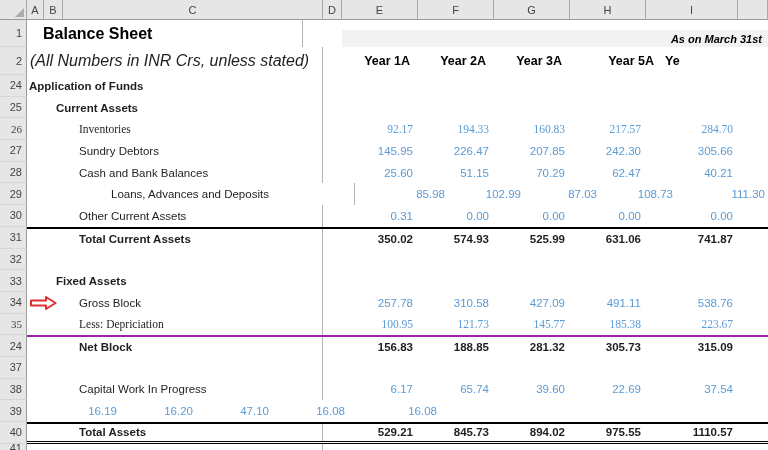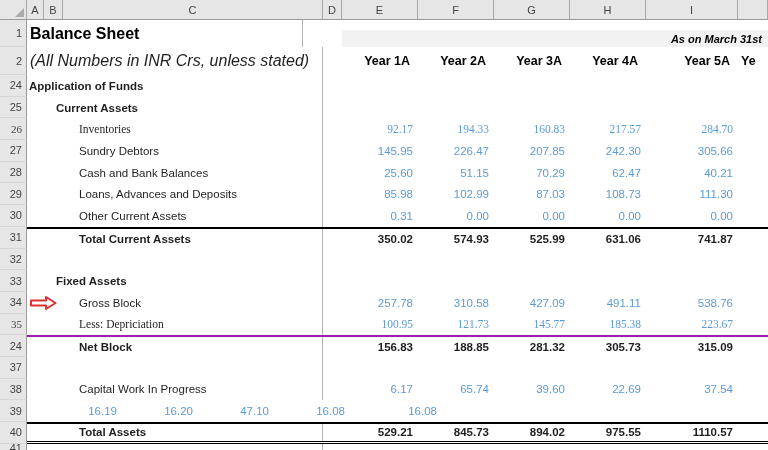--- a/index.html
+++ b/index.html
@@ -36,21 +36,21 @@
   .vcell{width:76px; flex:none; box-sizing:border-box; display:flex; align-items:center;
     justify-content:flex-end; padding-right:5px; font-size:11.5px; color:#1F1F1F;}
   .vcell.icol{width:92px;}
   .jcell{width:30px; flex:none; box-sizing:border-box; overflow:hidden;}
   .vcell.blue{color:var(--value-blue);}
   .row.bold .labelcell, .row.bold .vcell{font-weight:700;}
   .row.top-black .rowcontent{border-top:2px solid #000;}
   .row.top-gray  .rowcontent{border-top:2px solid #a21caf;}
   .row.dbl-bottom .rowcontent{border-bottom:3px double #000;}
   
-  .titlecell{width:276px; flex:none; box-sizing:border-box; padding-left:3px;
+  .titlecell{width:276px; flex:none; box-sizing:border-box; padding-left:16px;
     border-right:1px solid var(--grid-line);
     font-weight:700; font-size:16px; display:flex; align-items:center; color:#000;}
   .band{position:absolute; left:315px; right:0; top:10px; bottom:0;
     background:var(--band-bg); box-sizing:border-box;
     display:flex; align-items:center; justify-content:flex-end; padding-right:6px;
     font-weight:700; font-style:italic; font-size:11px; color:#000;}
   
   .subtitlecell{padding-left:3px; font-style:italic; font-size:16px; color:#1F1F1F;}
   .yearcell{font-weight:700; font-size:12.5px; color:#000; padding-right:8px;}
   .partialyear{display:flex; align-items:center; padding-left:3px;
@@ -94,21 +94,20 @@
     </div>
 
     <div class="row" style="height:28px">
       <div class="gutter">2</div>
       <div class="rowcontent">
         <div class="labelcell subtitlecell">(All Numbers in INR Crs, unless stated)</div>
         <div class="dspacer"></div>
         <div class="vcell yearcell">Year 1A</div>
         <div class="vcell yearcell">Year 2A</div>
         <div class="vcell yearcell">Year 3A</div>
-        <div class="vcell yearcell">Year 4A</div>
         <div class="vcell yearcell icol">Year 5A</div>
         <div class="jcell partialyear">Ye</div>
       </div>
     </div>
 
   <div class="row bold" style="height: 21.7px;">
         <div class="gutter">24</div>
         <div class="rowcontent">
           <div class="labelcell" style="padding-left: 2px;">Application of Funds</div>
           <div class="dspacer"></div>
@@ -165,21 +164,21 @@
           <div class="labelcell" style="padding-left: 52px;">Cash and Bank Balances</div>
           <div class="dspacer"></div>
           <div class="vcell blue">25.60</div>
           <div class="vcell blue">51.15</div>
           <div class="vcell blue">70.29</div>
           <div class="vcell blue">62.47</div>
           <div class="vcell icol blue">40.21</div>
           <div class="jcell"></div>
         </div>
       </div>
-      <div class="row" style="height: 21.7px;">
+      <div class="row" style="height: 21.7px; gap: 32px;">
         <div class="gutter">29</div>
         <div class="rowcontent">
           <div class="labelcell" style="padding-left: 52px;">Loans, Advances and Deposits</div>
           <div class="dspacer"></div>
           <div class="vcell blue">85.98</div>
           <div class="vcell blue">102.99</div>
           <div class="vcell blue">87.03</div>
           <div class="vcell blue">108.73</div>
           <div class="vcell icol blue">111.30</div>
           <div class="jcell"></div>

